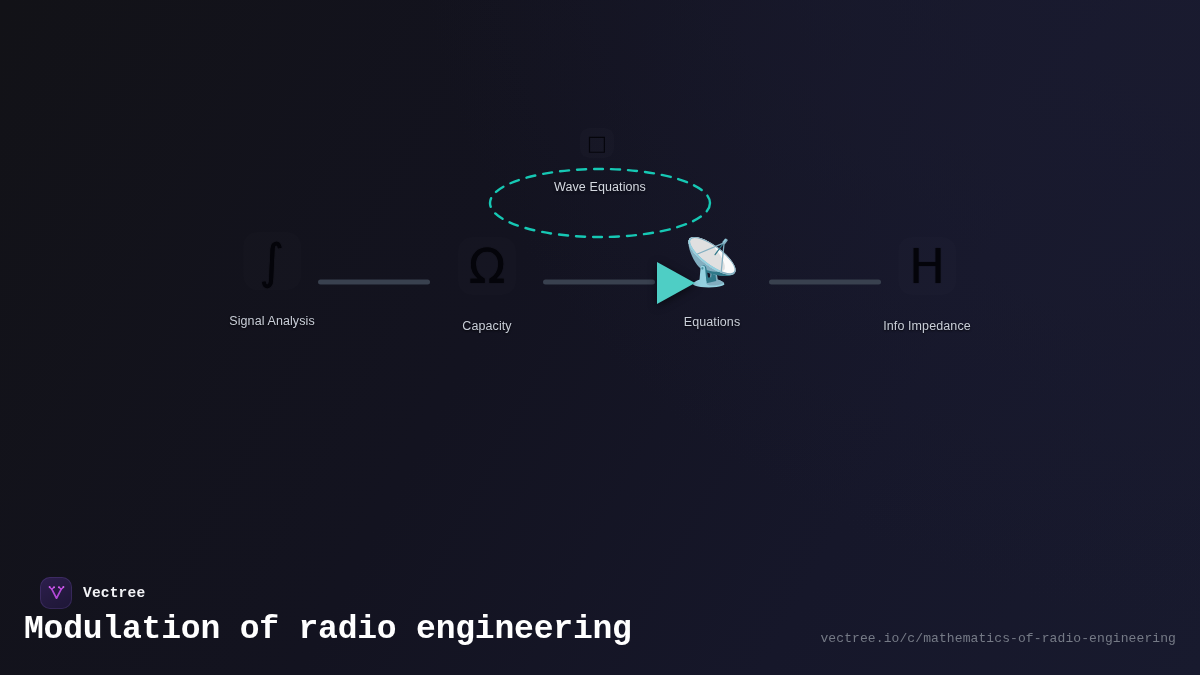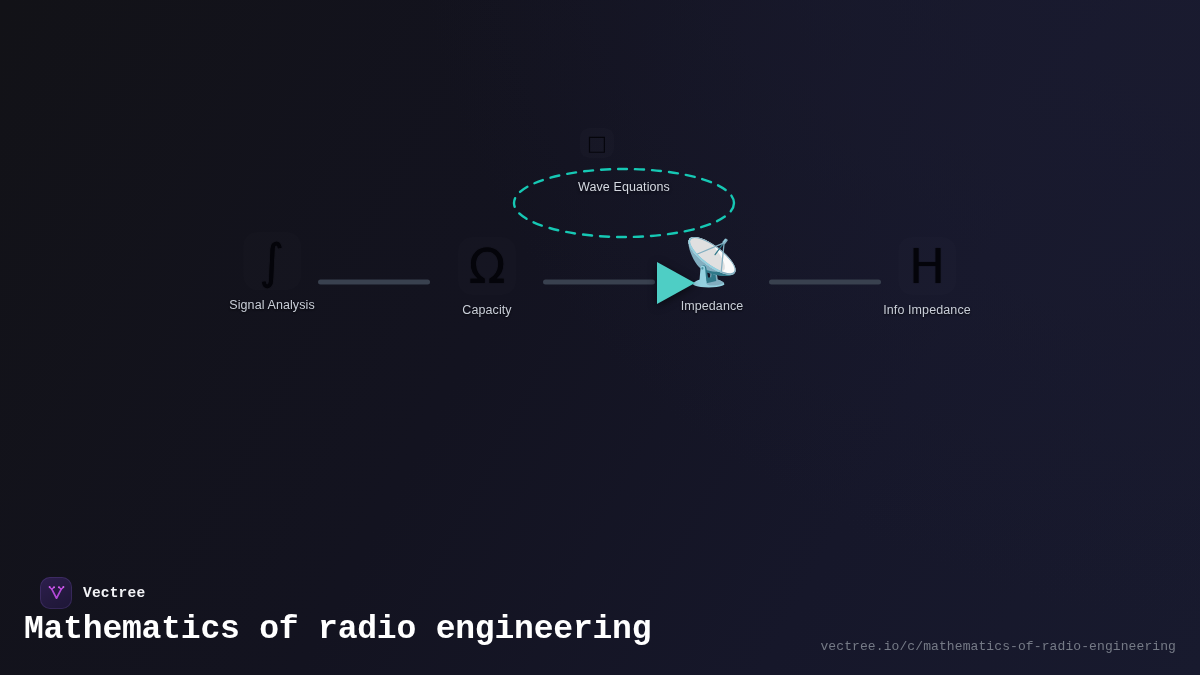--- a/index.html
+++ b/index.html
@@ -44,40 +44,40 @@
     text-shadow:0 0 1px rgba(0,0,0,0.8);
   }
   .node-glyph.emoji {
     font-size:46px;
     color:initial;
     text-shadow:none;
     background:transparent;
   }
 
   .node-label {
-    margin-top:8px;
+    margin-top:24px;
     font-size:12.5px;
     color:#c9ced8;
     white-space:nowrap;
     letter-spacing:0.1px;
     text-shadow:0 1px 2px rgba(0,0,0,0.7);
   }
 
   .edge {
     position:absolute;
     height:5px;
     border-radius:3px;
     background:#39414f;
     transform:translateY(-50%);
   }
 
   
   #group-wave {
     position:absolute;
-    left:512px; top:167px;
+    left:488px; top:167px;
     width:224px; height:72px;
   }
   #group-wave svg { position:absolute; inset:0; overflow:visible; }
   .group-label {
     position:absolute;
     left:50%; top:13px;
     transform:translateX(-50%);
     font-size:12.5px;
     color:#d5d9e1;
     white-space:nowrap;
@@ -149,21 +149,20 @@
   }
 
   #url {
     position:absolute;
     right:24px; top:68px;
     font-family:"Liberation Mono", monospace;
     font-size:13px;
     color:#757a86;
     letter-spacing:0.1px;
     white-space:nowrap;
-    margin-top:8px;
   }
 </style>
 </head>
 <body>
 
 <div id="stage">
 
   <div id="canvas">
 
     <div class="edge" style="left:318px; top:282px; width:112px;"></div>
@@ -184,21 +183,21 @@
       <div class="node-label">Signal Analysis</div>
     </div>
 
     <div class="node" style="left:487px; top:237px;">
       <div class="node-glyph">Ω</div>
       <div class="node-label">Capacity</div>
     </div>
 
     <div class="node" style="left:712px; top:233px;">
       <div class="node-glyph emoji">📡</div>
-      <div class="node-label">Impedance</div>
+      <div class="node-label">Equations</div>
     </div>
 
     <div class="node" style="left:927px; top:237px;">
       <div class="node-glyph">H</div>
       <div class="node-label">Info Impedance</div>
     </div>
 
     <div id="cursor"></div>
   </div>
 
@@ -212,18 +211,18 @@
           <path d="M18 6.5 L15.4 4.4 M18 6.5 L20.4 4.3" fill="none" stroke="#c04ae0" stroke-width="1.7" stroke-linecap="round"></path>
           <circle cx="3.3" cy="3.9" r="1.25" fill="#d15ff0"></circle>
           <circle cx="8.9" cy="4.0" r="1.25" fill="#d15ff0"></circle>
           <circle cx="15.1" cy="4.0" r="1.25" fill="#d15ff0"></circle>
           <circle cx="20.7" cy="3.9" r="1.25" fill="#d15ff0"></circle>
         </svg>
       </div>
       <div id="brand-name">Vectree</div>
     </div>
 
-    <div id="title">Mathematics of radio engineering</div>
+    <div id="title">Modulation of radio engineering</div>
 
     <div id="url">vectree.io/c/mathematics-of-radio-engineering</div>
   </div>
 
 </div>
 
 </body></html>

